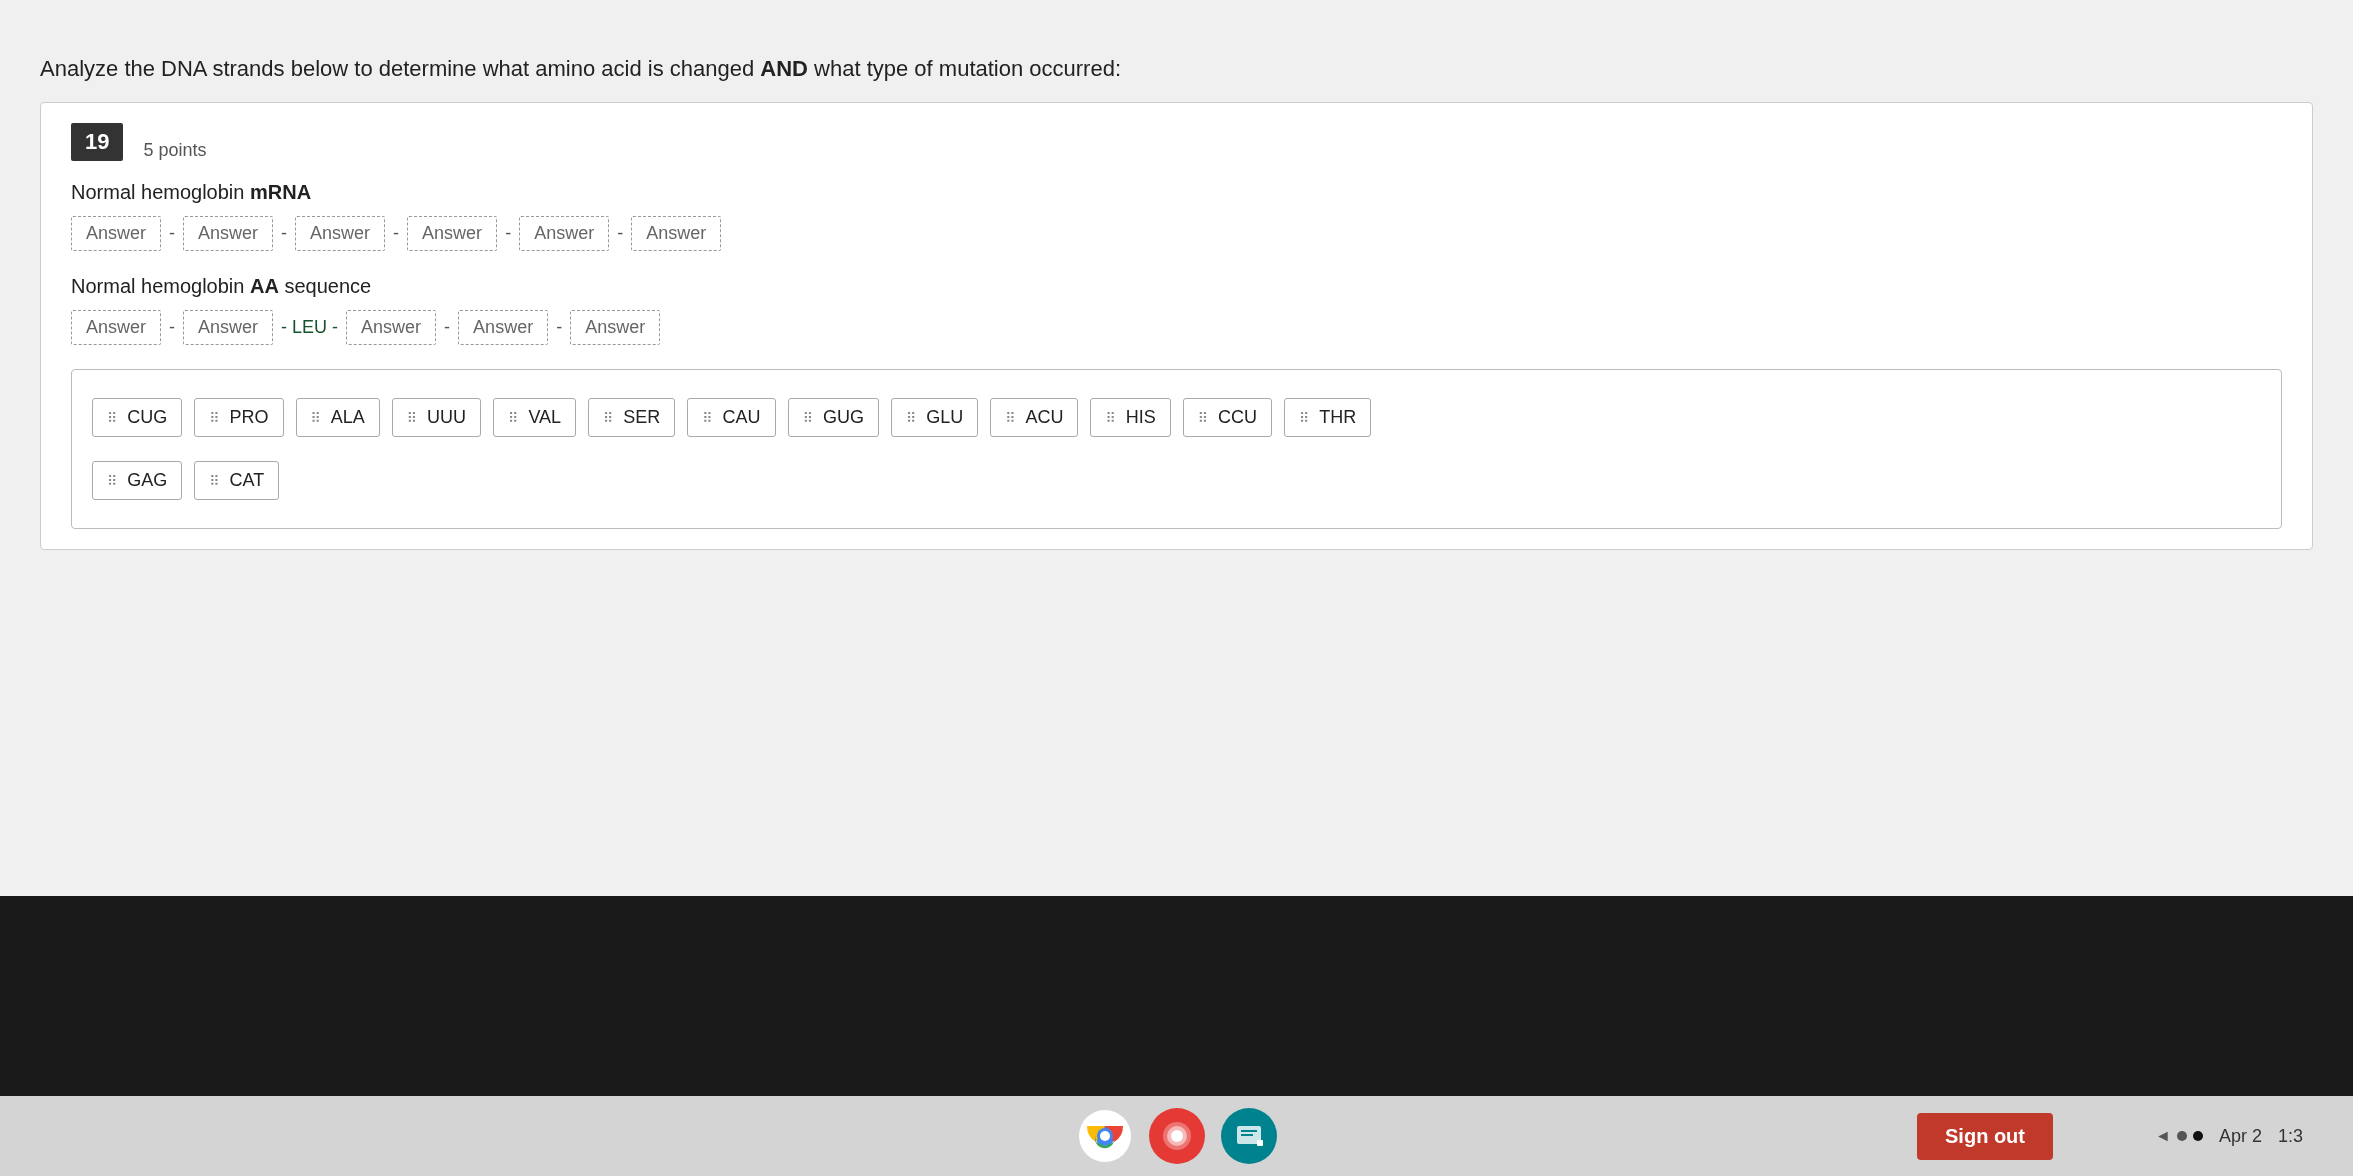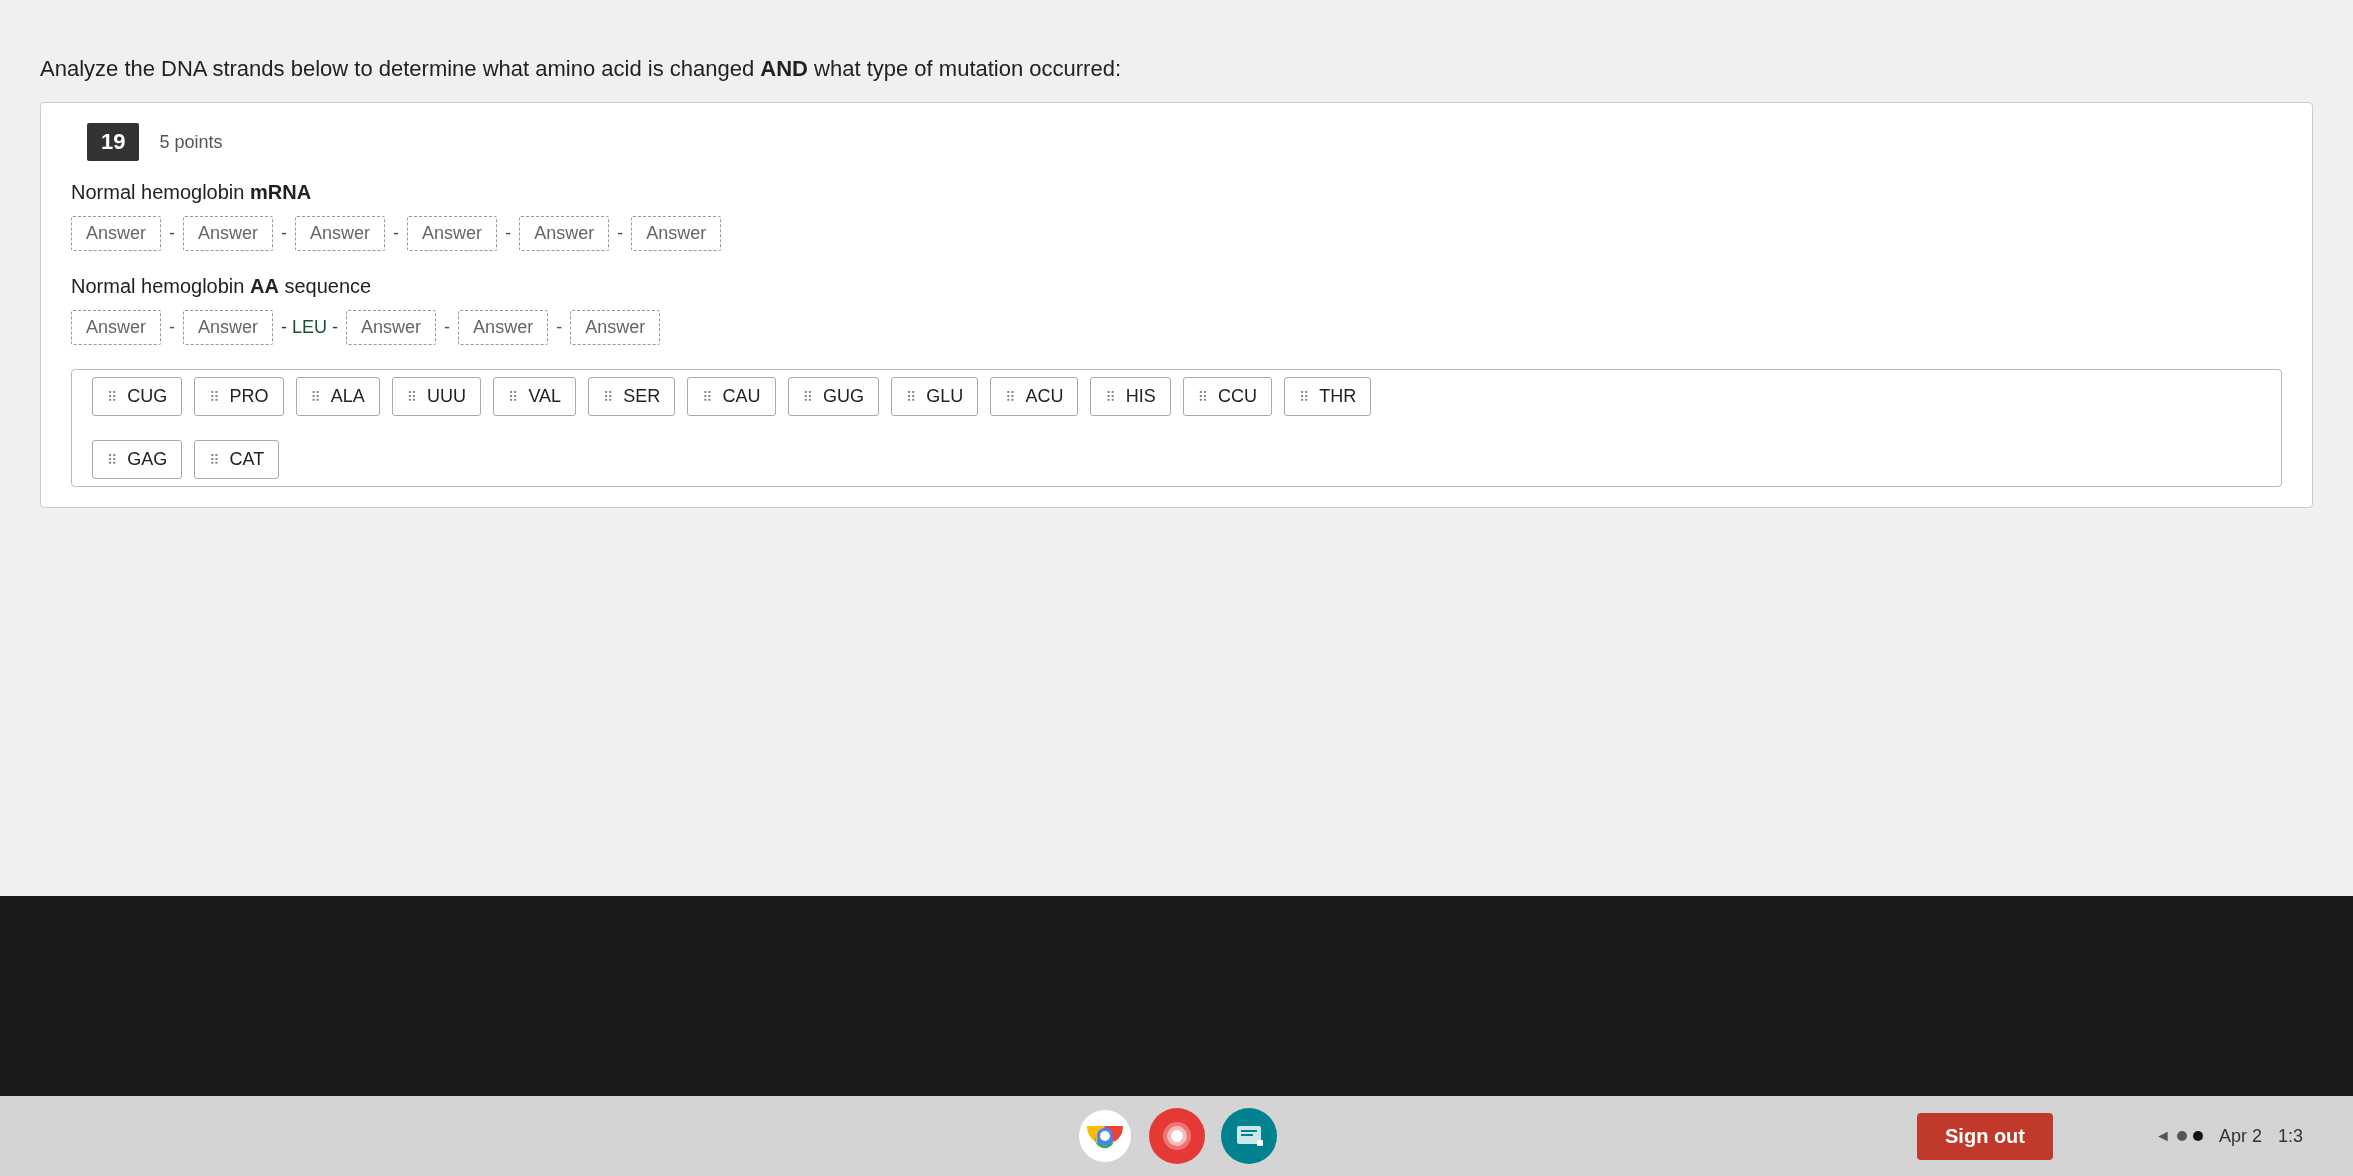--- a/index.html
+++ b/index.html
@@ -47,24 +47,23 @@
     .question-block {
       background: white;
       border: 1px solid #ccc;
       border-radius: 4px;
       padding: 20px 30px;
       margin-bottom: 0;
     }
 
     .question-header {
       display: flex;
-      align-items: center;
+      align-items: flex-end;
       gap: 20px;
       margin-bottom: 20px;
-      margin-left: 16px;
     }
 
     .question-number {
       background: #333;
       color: white;
       font-size: 22px;
       font-weight: bold;
       padding: 6px 14px;
       border-radius: 2px;
     }
@@ -110,21 +109,21 @@
 
     .leu-label {
       font-size: 18px;
       color: #14532d;
       font-weight: normal;
     }
 
     .drag-items-container {
       border: 1.5px solid #bbb;
       border-radius: 4px;
-      padding: 7px 20px;
+      padding: 28px 20px;
       display: flex;
       flex-wrap: wrap;
       gap: 12px;
       background: white;
       margin-top: 16px;
     }
 
     .drag-item {
       border: 1.5px solid #aaa;
       border-radius: 3px;

